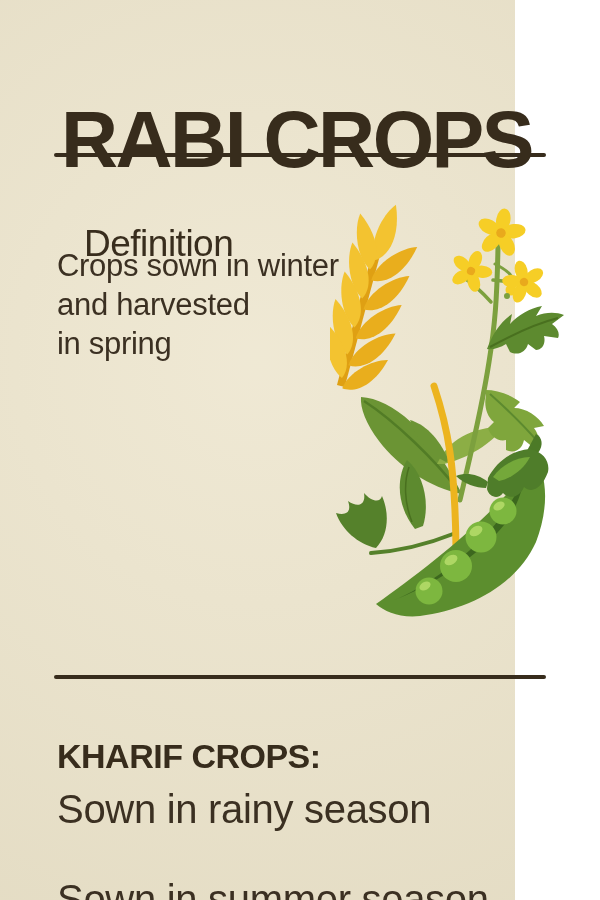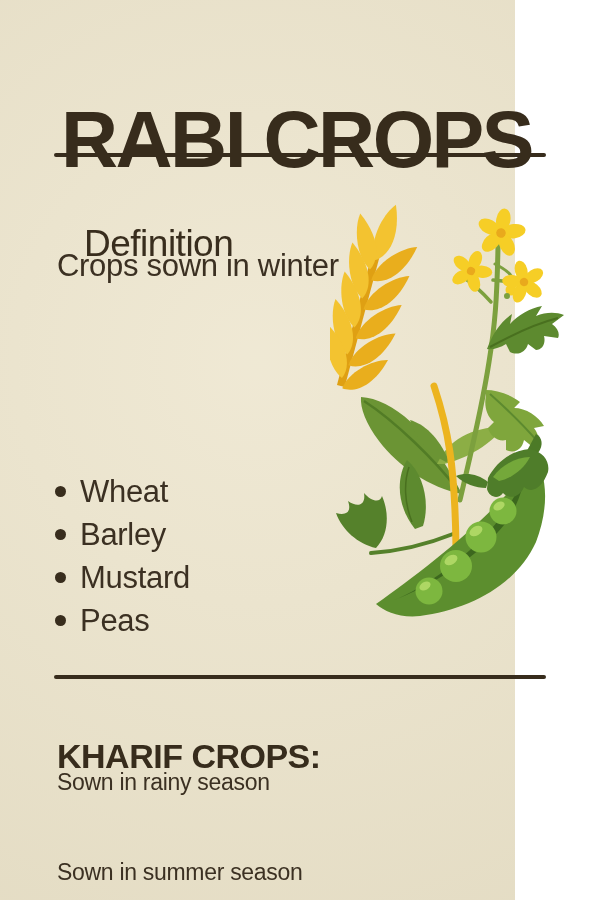--- a/index.html
+++ b/index.html
@@ -36,62 +36,46 @@
   .examples-list li{
     display:flex;align-items:center;height:43px;font-size:31px;color:#3b3022;letter-spacing:-0.3px;
   }
   .dot{
     width:11px;height:11px;border-radius:50%;background:#382d1d;margin-right:14px;flex:0 0 auto;
   }
   .crop-name{
     left:57px;font-size:34px;font-weight:800;letter-spacing:-0.5px;line-height:1;color:#372c1c;white-space:nowrap;
   }
   .crop-desc{
-    left:57px;font-size:23px;line-height:1.15;color:#3b3022;letter-spacing:-0.3px;white-space:nowrap;
+    left:57px;font-size:40px;line-height:1.15;color:#3b3022;letter-spacing:-0.3px;white-space:nowrap;
   }
   .kharif-name{top:705px;}
   .kharif-desc{top:746px;}
   .zaid-name{top:796px;}
   .zaid-desc{top:836px;text-align:right;}
   .illustration{left:330px;top:190px;width:270px;height:460px;}
 </style>
 </head>
 <body>
 
 <div class="poster">
 
   <h1 class="abs page-title">RABI CROPS</h1>
 
   <div class="abs divider divider-top"></div>
 
   <h2 class="abs section-heading definition-heading">Definition</h2>
 
   <div class="abs definition-text">
     <div>Crops sown in winter</div>
+    <div>and harvested</div>
+    <div>in spring</div>
   </div>
 
 
-  <ul class="abs examples-list">
-    <li>
-      <span class="dot"></span>
-      <span>Wheat</span>
-    </li>
-    <li>
-      <span class="dot"></span>
-      <span>Barley</span>
-    </li>
-    <li>
-      <span class="dot"></span>
-      <span>Mustard</span>
-    </li>
-    <li>
-      <span class="dot"></span>
-      <span>Peas</span>
-    </li>
-  </ul>
 
   <svg class="abs illustration" viewBox="330 190 270 460" width="270" height="460" xmlns="http://www.w3.org/2000/svg">
     <defs>
       <path id="kernel" d="M0,0 C12,-6 20,-26 9,-56 C-2,-44 -9,-16 0,0 Z"></path>
       <ellipse id="petal" cx="0" cy="-14" rx="7.5" ry="12"></ellipse>
       <g id="flower">
         <use href="#petal"></use>
         <use href="#petal" transform="rotate(72)"></use>
         <use href="#petal" transform="rotate(144)"></use>
         <use href="#petal" transform="rotate(216)"></use>

